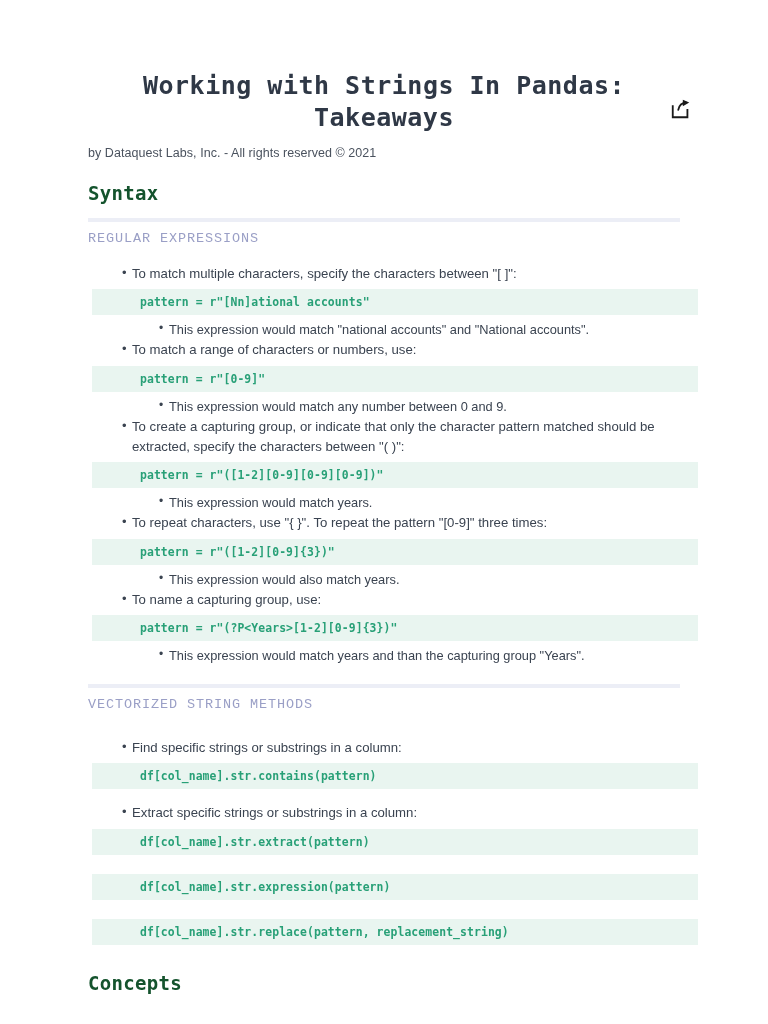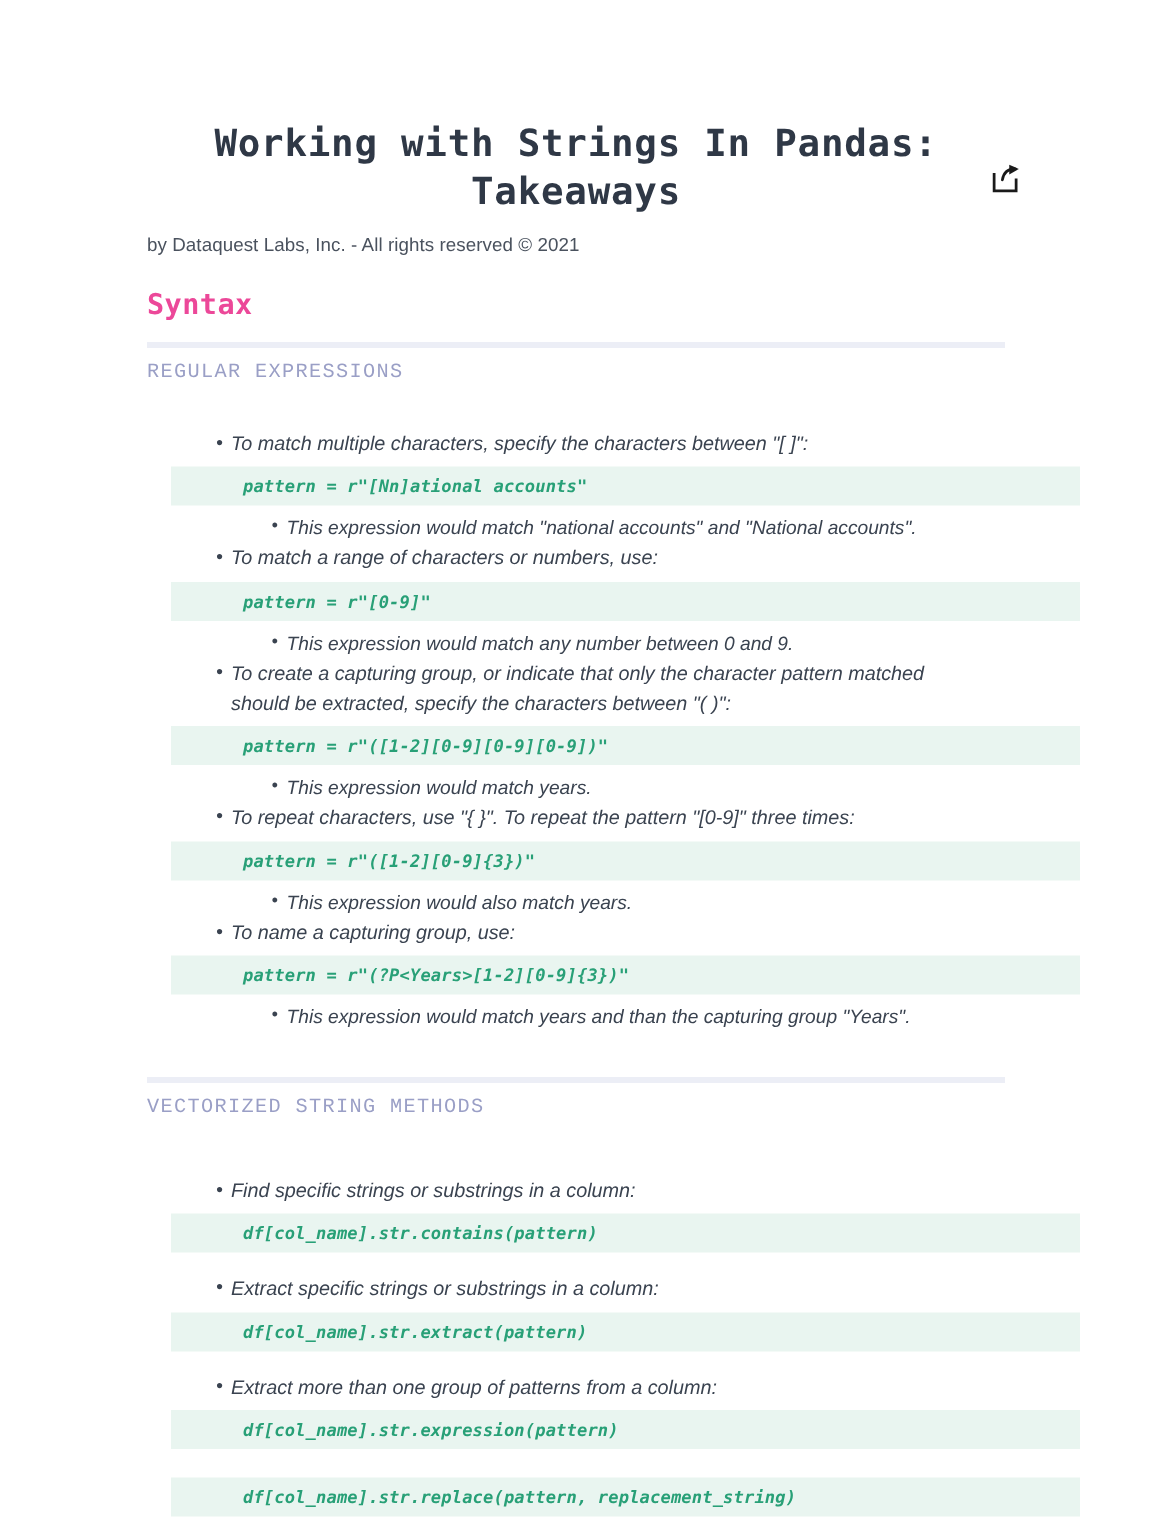--- a/index.html
+++ b/index.html
@@ -11,21 +11,21 @@
     background: #ffffff;
     font-family: "Liberation Sans", sans-serif;
     color: #3a4350;
     overflow: hidden;
   }
 
   .page {
     position: relative;
     width: 768px;
     height: 786px;
-    padding: 18px;
+    padding: 8px;
     border-radius: 19px;
   }
 
   
   .doc-header {
     position: relative;
     padding: 62px 80px 0 80px;
   }
   .doc-title {
     font-family: "DejaVu Sans Mono", "Liberation Mono", monospace;
@@ -54,21 +54,21 @@
     color: #1a1a1a;
     cursor: pointer;
   }
   .share-icon svg { display: block; width: 22px; height: 22px; }
 
   
   .h1 {
     font-family: "DejaVu Sans Mono", "Liberation Mono", monospace;
     font-size: 19px;
     font-weight: 700;
-    color: #ec4899;
+    color: #14532d;
     margin: 0;
     padding: 0 0 0 0;
     letter-spacing: 0.3px;
   }
   .section-title {
     font-family: Liberation Mono, monospace;
     font-size: 13.5px;
     font-weight: 400;
     color: #9a9fc6;
     letter-spacing: 0.9px;
@@ -79,23 +79,22 @@
     background: #eceef6;
     border: 0;
     margin: 0;
   }
 
   
   .content { padding: 0 80px; }
 
   ul.lvl1 {
     list-style: none;
-    margin: 16px;
+    margin: 4px;
     padding: 0;
-    font-style: italic;
   }
   ul.lvl1 > li.bullet {
     position: relative;
     padding-left: 40px;
     font-size: 13.2px;
     line-height: 1.55;
     color: #3a4350;
     margin: 0;
   }
   ul.lvl1 > li.bullet::before {
@@ -203,21 +202,20 @@
     <ul class="lvl1">
 
       <li class="bullet">Find specific strings or substrings in a column:</li>
       <div class="code indent2">df[col_name].str.contains(pattern)</div>
       <div class="spacer-sm"></div>
 
       <li class="bullet">Extract specific strings or substrings in a column:</li>
       <div class="code indent2">df[col_name].str.extract(pattern)</div>
       <div class="spacer-sm"></div>
 
-      <li class="bullet">Extract more than one group of patterns from a column:</li>
       <div class="code indent2">df[col_name].str.expression(pattern)</div>
       <div class="spacer-sm"></div>
 
       <div class="code indent2">df[col_name].str.replace(pattern, replacement_string)</div>
 
     </ul>
 
     <div class="spacer-lg"></div>
     <div class="h1">Concepts</div>
     <div class="spacer-md"></div>

